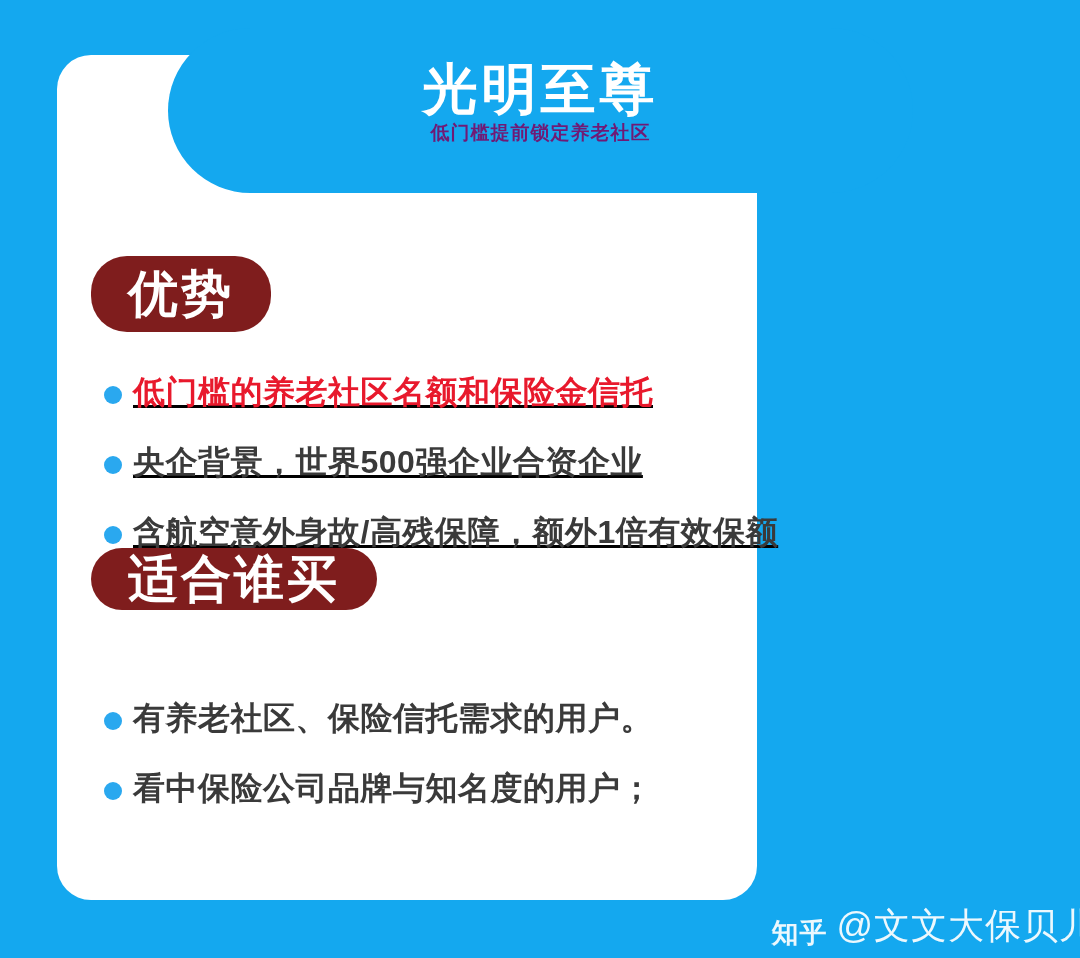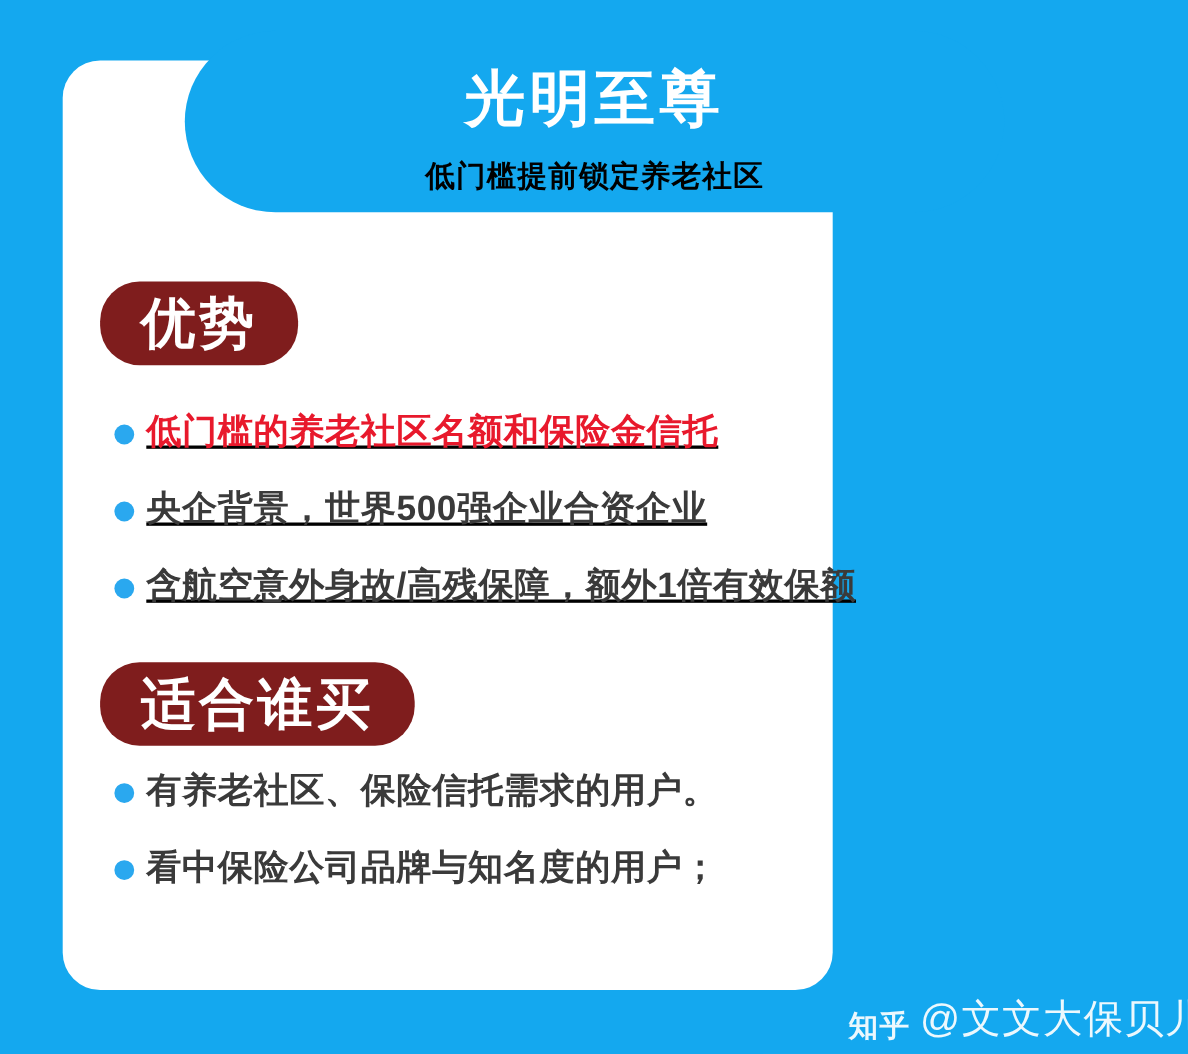--- a/index.html
+++ b/index.html
@@ -48,24 +48,24 @@
   }
   .header-title {
     margin-top: 30px;
     font-size: 55px;
     font-weight: bold;
     color: #ffffff;
     letter-spacing: 4px;
     line-height: 62px;
   }
   .header-sub {
-    margin-top: 22px;
-    font-size: 27px;
+    margin-top: 0;
+    font-size: 19px;
     font-weight: bold;
-    color: #000000;
+    color: #701a75;
     letter-spacing: 1px;
   }
 
   
   .section-label {
     position: absolute;
     background: #7f1d1d;
     border-radius: 36px;
     color: #ffffff;
     font-size: 50px;
@@ -77,23 +77,23 @@
     box-sizing: border-box;
   }
   #label-advantage {
     left: 91px;
     top: 256px;
     width: 180px;
     height: 76px;
   }
   #label-audience {
     left: 91px;
-    top: 602px;
+    top: 548px;
     width: 286px;
-    height: 76px;
+    height: 62px;
   }
 
   
   .bullet-list {
     position: absolute;
     left: 104px;
     width: 860px;
   }
   #list-advantage { top: 372px; text-decoration: underline; }
   #list-audience  { top: 698px; }

